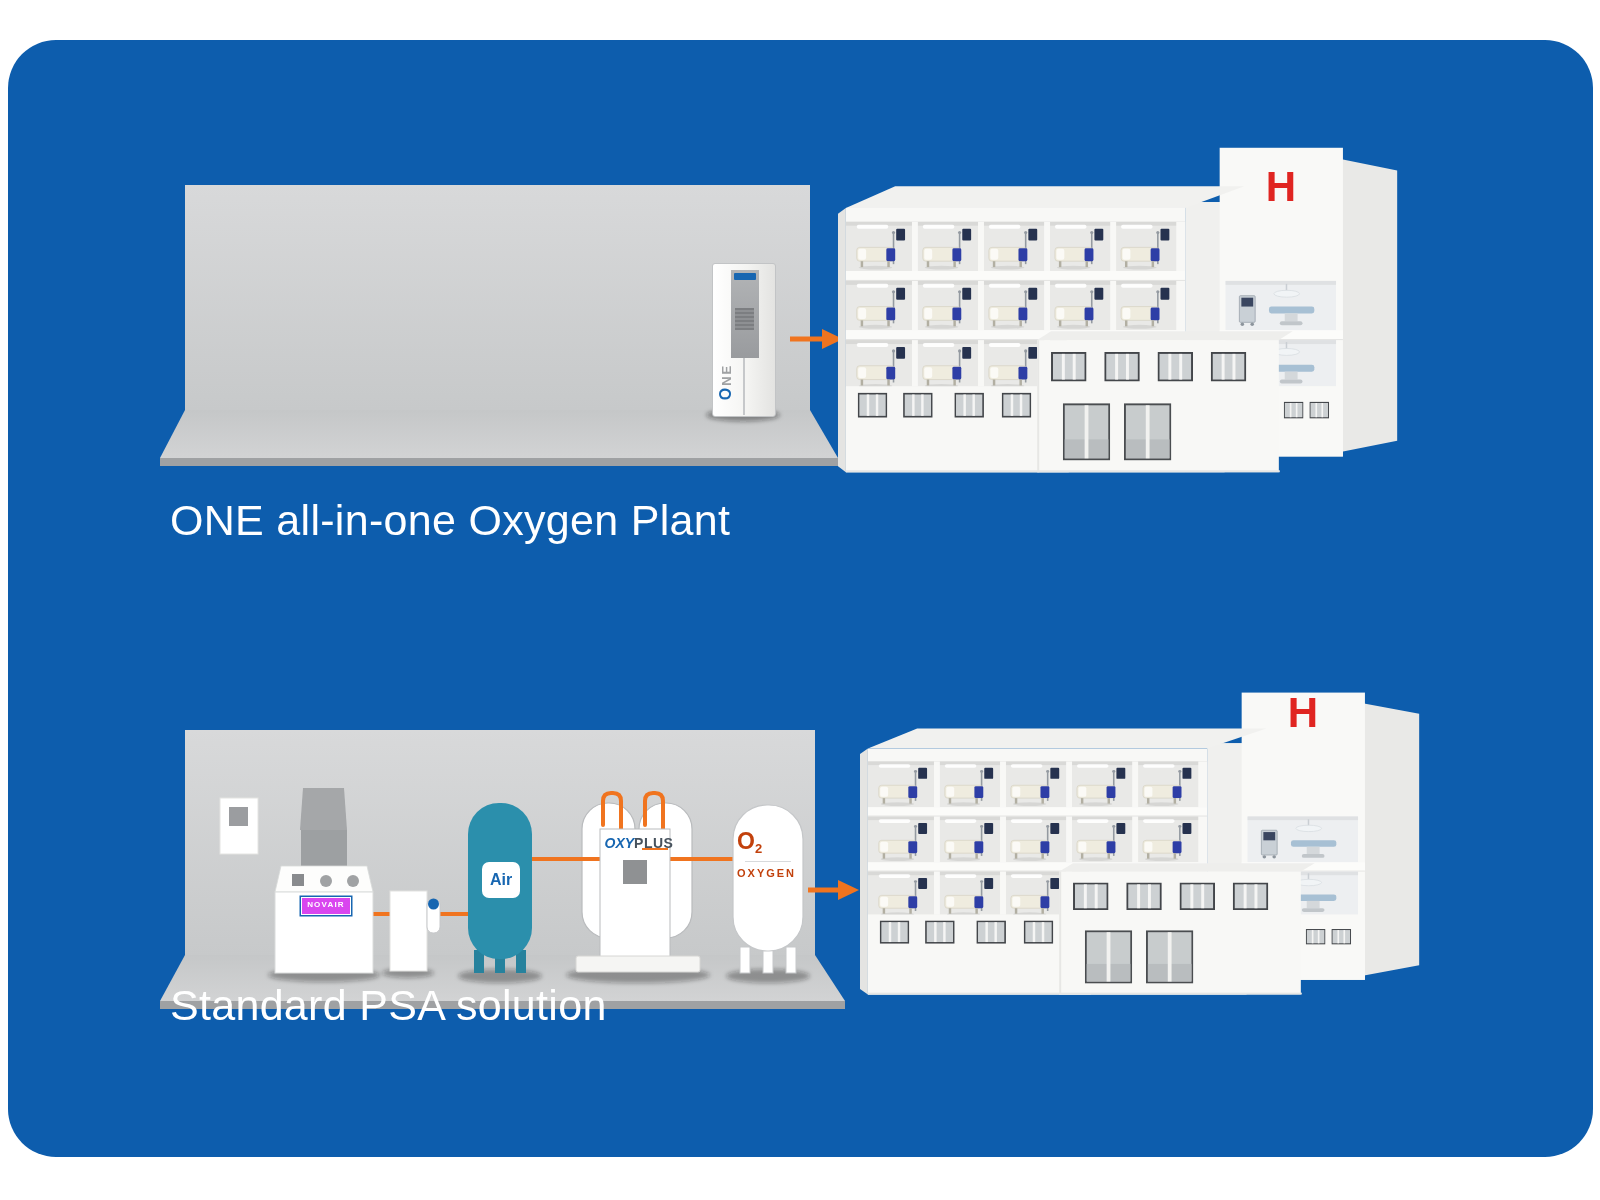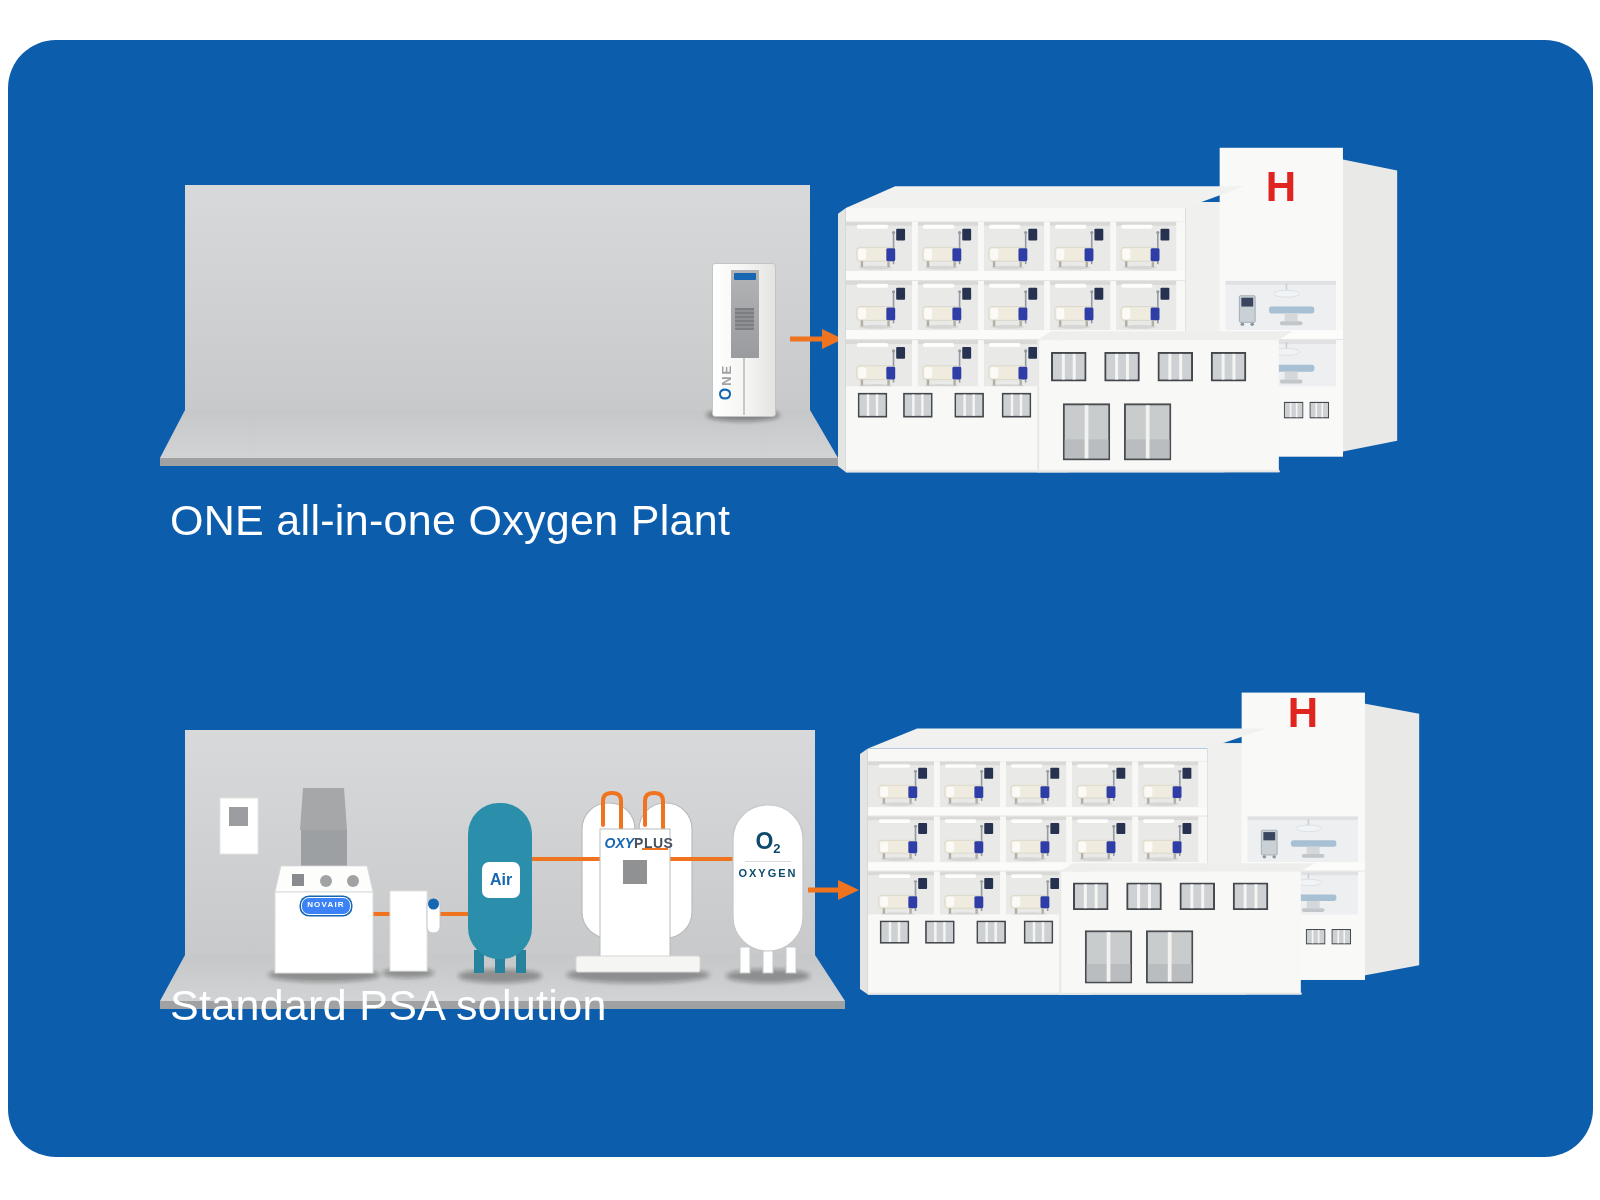--- a/index.html
+++ b/index.html
@@ -20,30 +20,30 @@
      background:linear-gradient(#b2b4b6,#999b9e);}
   #one-cabinet .strip{position:absolute;left:3px;top:3px;width:22px;height:7px;background:#1766b1;border-radius:1px;}
   #one-cabinet .grille{position:absolute;left:4px;top:38px;width:19px;height:22px;
      background:repeating-linear-gradient(#7c7e81 0 2px,#8e9093 2px 4px);}
   #one-cabinet .divider{position:absolute;left:30px;top:94px;width:2px;height:57px;background:#c6c8ca;}
   .one-vlabel{position:absolute;left:-12px;top:108px;width:52px;height:20px;transform:rotate(-90deg);
      font-weight:bold;letter-spacing:2px;font-size:13px;color:#9fa1a3;text-align:center;white-space:nowrap;}
   .one-vlabel .o{color:#1766b1;font-size:16px;}
 
   
-  #novair-pill{position:absolute;left:301px;top:897px;width:48px;height:16px;background:#3b82f6;
-     border:1px solid #ffffff;box-shadow:0 0 0 1.5px #1766b1;border-radius:8px;color:#ffffff;
+  #novair-pill{position:absolute;left:301px;top:897px;width:48px;height:16px;background:#d946ef;
+     border:1px solid #ffffff;box-shadow:0 0 0 1.5px #1766b1;border-radius:0;color:#ffffff;
      font-size:8px;font-weight:bold;letter-spacing:1.2px;line-height:14px;text-align:center;}
   #air-label{position:absolute;left:482px;top:862px;width:38px;height:36px;background:#ffffff;border-radius:7px;
      color:#1766b1;font-size:16px;font-weight:bold;text-align:center;line-height:36px;}
   #oxyplus-logo{position:absolute;left:602px;top:835px;width:74px;height:20px;text-align:center;font-size:14px;white-space:nowrap;}
   #oxyplus-logo .oxy{color:#1766b1;font-style:italic;font-weight:bold;}
   #oxyplus-logo .plus{color:#47525d;font-weight:bold;letter-spacing:.5px;}
   #oxyplus-logo .tagline{position:absolute;right:8px;top:13px;width:26px;height:2px;background:#f0741f;}
-  #o2-label{position:absolute;left:737px;top:828px;width:62px;text-align:center;color:#0c4a6e;}
+  #o2-label{position:absolute;left:737px;top:828px;width:62px;color:#c2410c;}
   #o2-label .sym{font-size:23px;font-weight:bold;}
   #o2-label .sub{font-size:13px;font-weight:bold;vertical-align:-4px;}
   #o2-label .rule{width:46px;height:1px;background:#d8dadc;margin:5px auto;}
   #o2-label .word{font-size:11px;font-weight:bold;letter-spacing:2px;}
 
   .h-sign{position:absolute;width:60px;text-align:center;color:#e02521;font-weight:bold;font-size:42px;line-height:1;}
   #h-sign-top{left:1251px;top:166px;}
   #h-sign-bottom{left:1273px;top:692px;}
 </style>
 </head>

